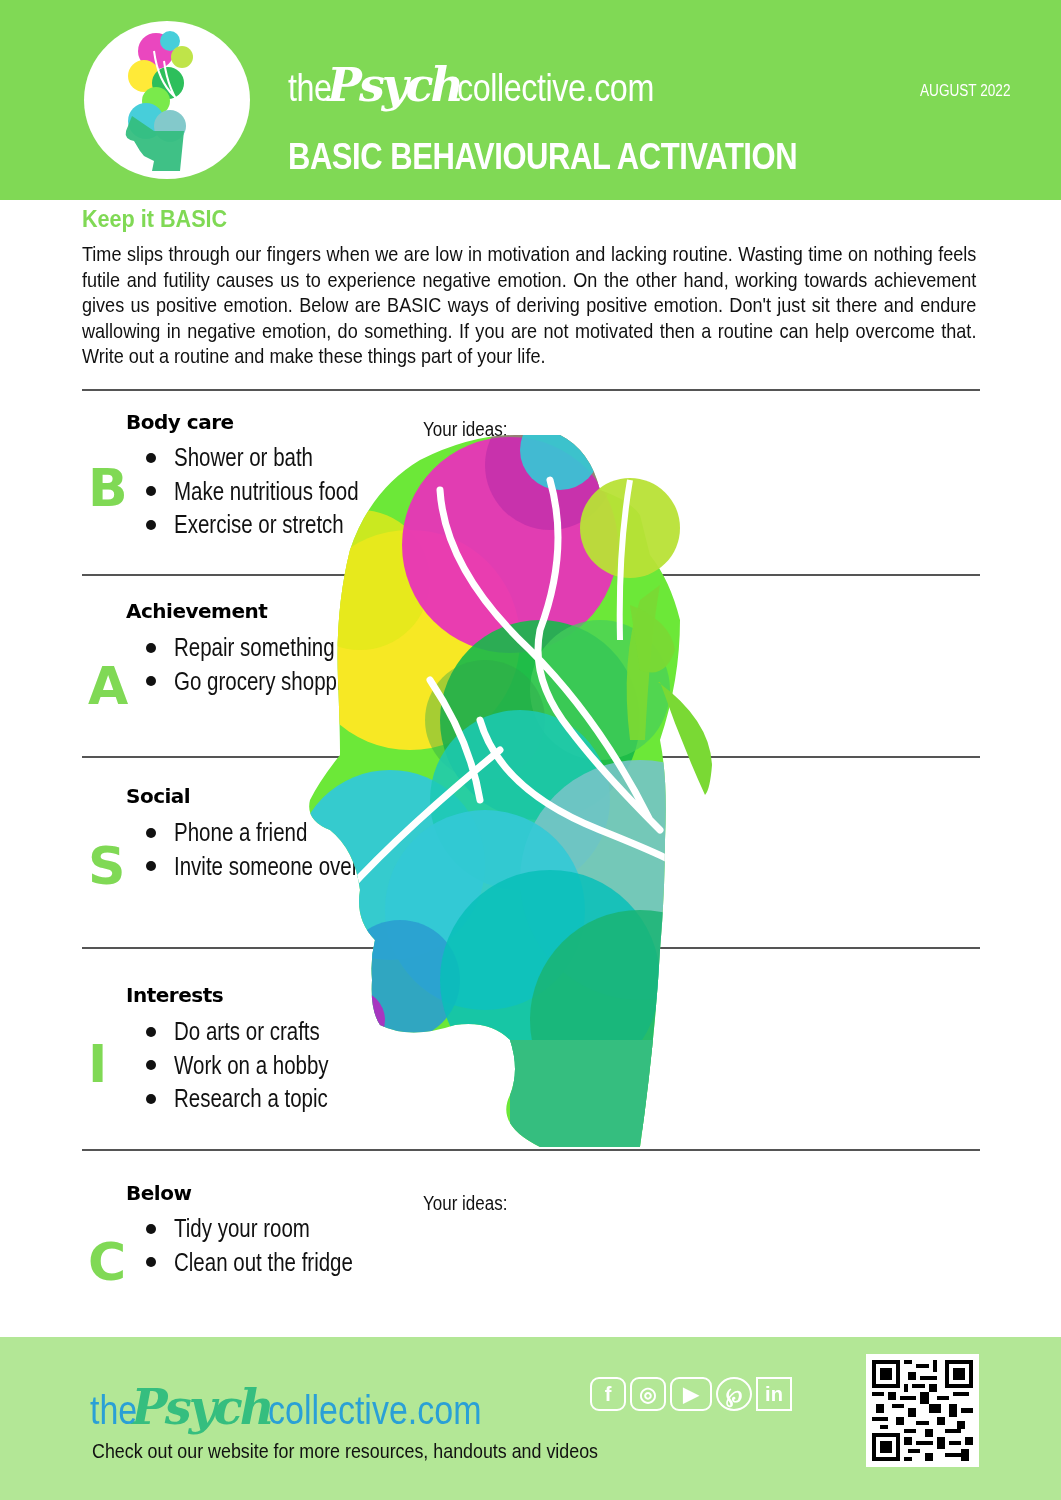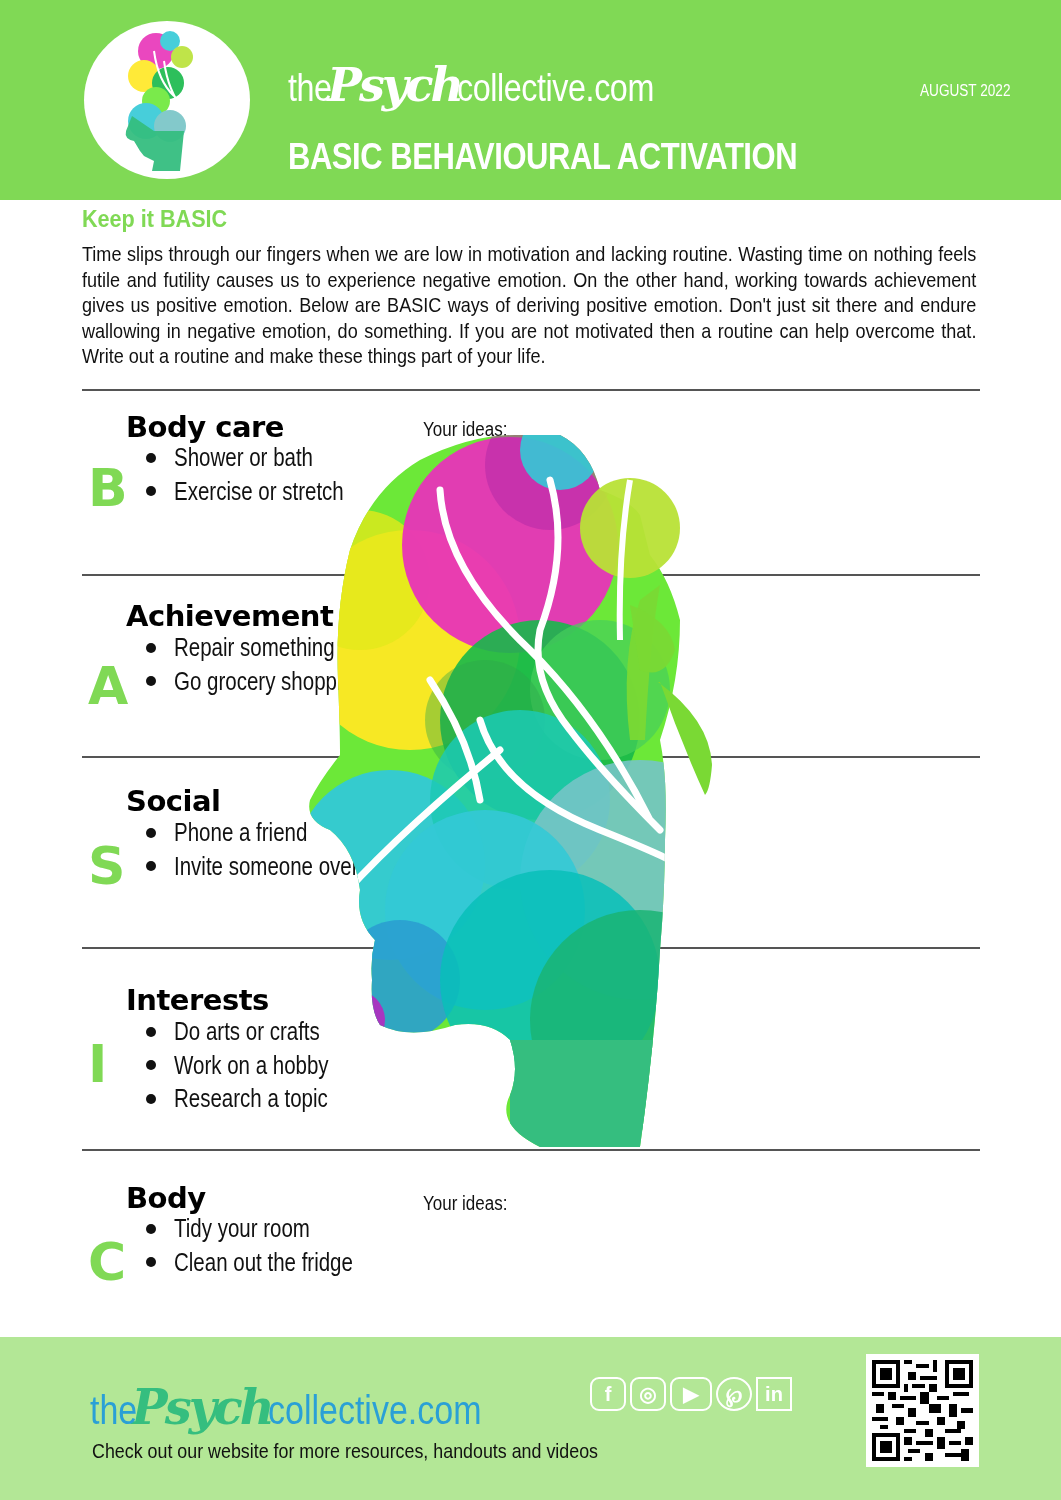--- a/index.html
+++ b/index.html
@@ -19,21 +19,21 @@
 
     
     .intro-heading { position: absolute; left: 82px; top: 205px; font-size: 24px; font-weight: 700; color: #80d955; transform: scaleX(0.9); transform-origin: left; white-space: nowrap; }
     .intro-text { position: absolute; left: 82px; top: 241px; width: 1040px; font-size: 21px; line-height: 25.5px; color: #111; text-align: justify; transform: scaleX(0.86); transform-origin: left; font-family: "Liberation Sans Narrow", "Liberation Sans", sans-serif; }
 
     .divider { position: absolute; left: 82px; width: 898px; height: 2px; background: #555; }
 
     
     .section { position: absolute; left: 0; width: 1061px; }
     .letter { position: absolute; left: 88px; font-size: 52px; font-weight: 900; color: #80d955; font-family: "DejaVu Sans", sans-serif; line-height: 1; }
-    .section-title { position: absolute; left: 126px; font-size: 29px; font-weight: 700; color: #000; font-family: "DejaVu Sans", sans-serif; letter-spacing: -0.5px; white-space: nowrap; }
+    .section-title { position: absolute; left: 126px; font-size: 20px; font-weight: 700; color: #000; font-family: "DejaVu Sans", sans-serif; letter-spacing: -0.5px; white-space: nowrap; }
     .bullets { position: absolute; left: 146px; list-style: none; }
     .bullets li { font-size: 25px; line-height: 33.5px; color: #111; white-space: nowrap; display: flex; align-items: center; }
     .bullets li .dot { width: 10px; height: 10px; border-radius: 50%; background: #111; margin-right: 18px; display: inline-block; flex: none; }
     .bullets li .txt { display: inline-block; transform: scaleX(0.82); transform-origin: left; font-family: "Liberation Sans Narrow", "Liberation Sans", sans-serif; }
     .ideas { position: absolute; left: 423px; font-size: 20px; color: #111; white-space: nowrap; transform: scaleX(0.85); transform-origin: left; font-family: "Liberation Sans Narrow", "Liberation Sans", sans-serif; }
 
     
     .head-art { position: absolute; left: 300px; top: 420px; width: 420px; height: 730px; pointer-events: none; }
 
     
@@ -88,20 +88,24 @@
 <div class="section" style="top:400px">
   <div class="section-title" style="top:10px">Body care</div>
   <div class="letter" style="top:62px">B</div>
   <ul class="bullets" style="top:41px">
     <li>
         <span class="dot"></span>
         <span class="txt">Shower or bath</span>
       </li>
     <li>
         <span class="dot"></span>
+        <span class="txt">Make nutritious food</span>
+      </li>
+    <li>
+        <span class="dot"></span>
         <span class="txt">Exercise or stretch</span>
       </li>
   </ul>
   <div class="ideas" style="top:18px">Your ideas:</div>
 </div>
 
 <div class="section" style="top:588px">
   <div class="section-title" style="top:11px">Achievement</div>
   <div class="letter" style="top:72px">A</div>
   <ul class="bullets" style="top:43px">
@@ -147,21 +151,21 @@
       </li>
     <li>
         <span class="dot"></span>
         <span class="txt">Research a topic</span>
       </li>
   </ul>
   <div class="ideas" style="top:18px">Your ideas:</div>
 </div>
 
 <div class="section" style="top:1168px">
-  <div class="section-title" style="top:13px">Body</div>
+  <div class="section-title" style="top:13px">Below</div>
   <div class="letter" style="top:68px">C</div>
   <ul class="bullets" style="top:44px">
     <li>
         <span class="dot"></span>
         <span class="txt">Tidy your room</span>
       </li>
     <li>
         <span class="dot"></span>
         <span class="txt">Clean out the fridge</span>
       </li>

